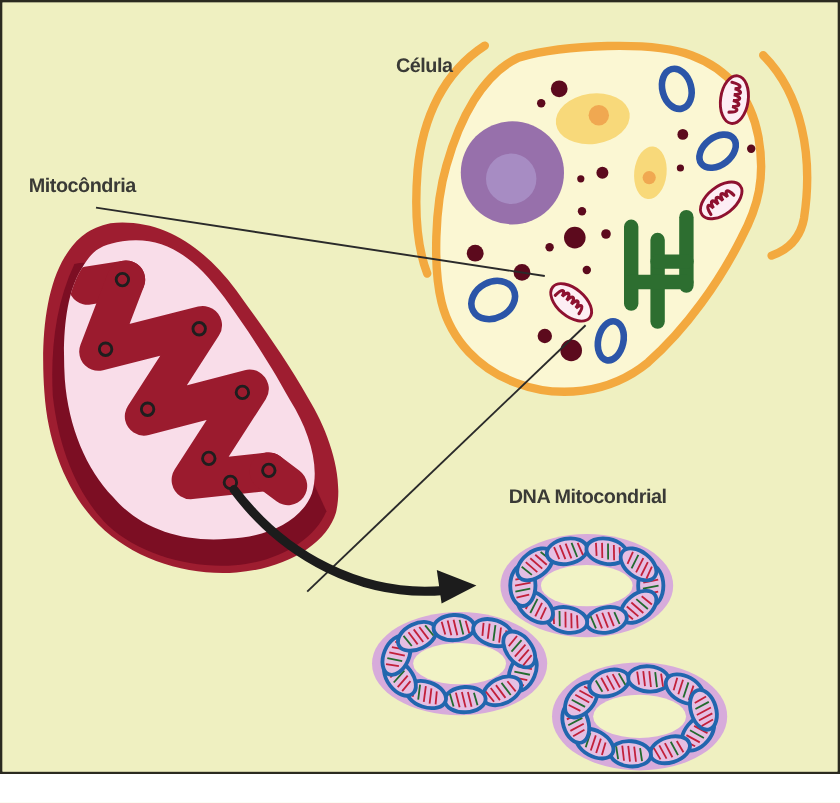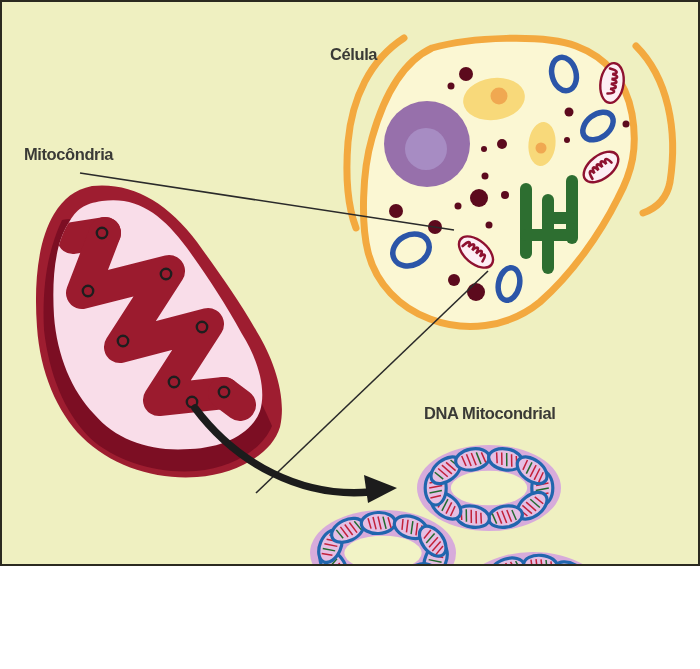--- a/index.html
+++ b/index.html
@@ -1,18 +1,18 @@
 <!DOCTYPE html>
 <html><head>
 <meta charset="utf-8">
 <style>
   html,body{margin:0;padding:0;background:#ffffff;}
   .frame{
     position:relative;
-    width:700px;height:566px;
+    width:700px;height:645px;
     box-sizing:border-box;
     border:2px solid #2b2a20;
     background:#eff0c1;
     overflow:hidden;
   }
   svg{display:block;}
   .label{
     font-family:"Liberation Sans", sans-serif;
     font-weight:bold;
     font-size:16.5px;

